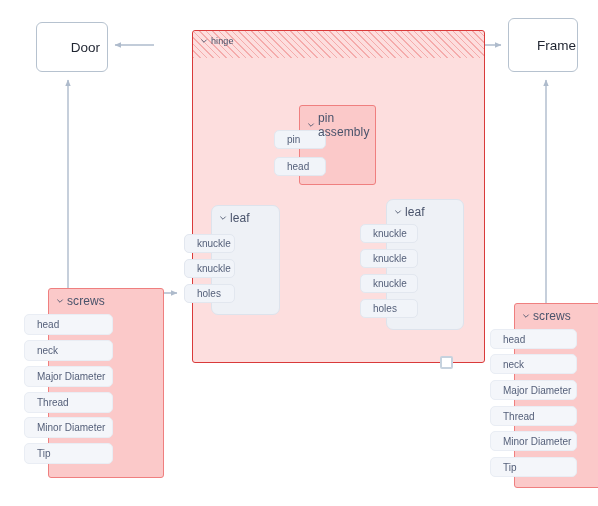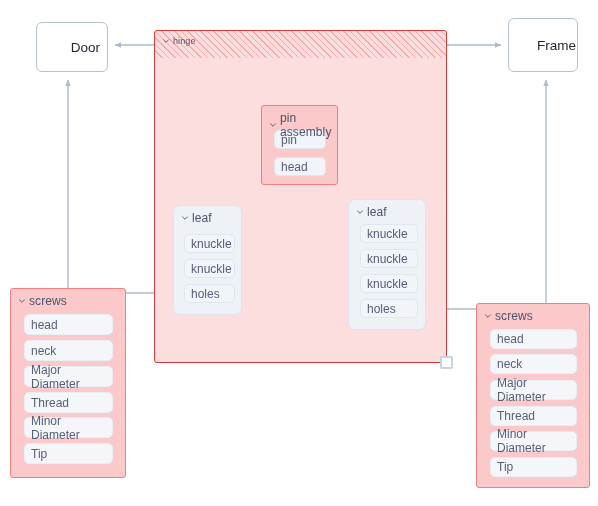--- a/index.html
+++ b/index.html
@@ -41,20 +41,21 @@
     font-size: 13.5px;
     box-sizing: border-box;
     padding-left: 27px;
   }
 
   
   .group {
     position: absolute;
     box-sizing: border-box;
     border-radius: 3px;
+    margin-left: 38px;
   }
   .group-red {
     background: #fddede;
     border: 1.5px solid #d93a3a;
   }
   .group-pink {
     background: #fbc9c9;
     border: 1.5px solid #ef7f7f;
   }
   .group-grey {
@@ -103,23 +104,23 @@
   }
 
   
   .chip {
     position: absolute;
     background: #f1f4f9;
     border: 1px solid #e2e7ef;
     border-radius: 5px;
     display: flex;
     align-items: center;
-    padding-left: 6px;
+    padding-left: 12px;
     color: #545f79;
-    font-size: 12px;
+    font-size: 10px;
     box-sizing: border-box;
   }
   .chip.screw {
     background: #f4f6fa;
     border: 1px solid #e9edf4;
   }
 
   
   .resize-handle {
     position: absolute;

